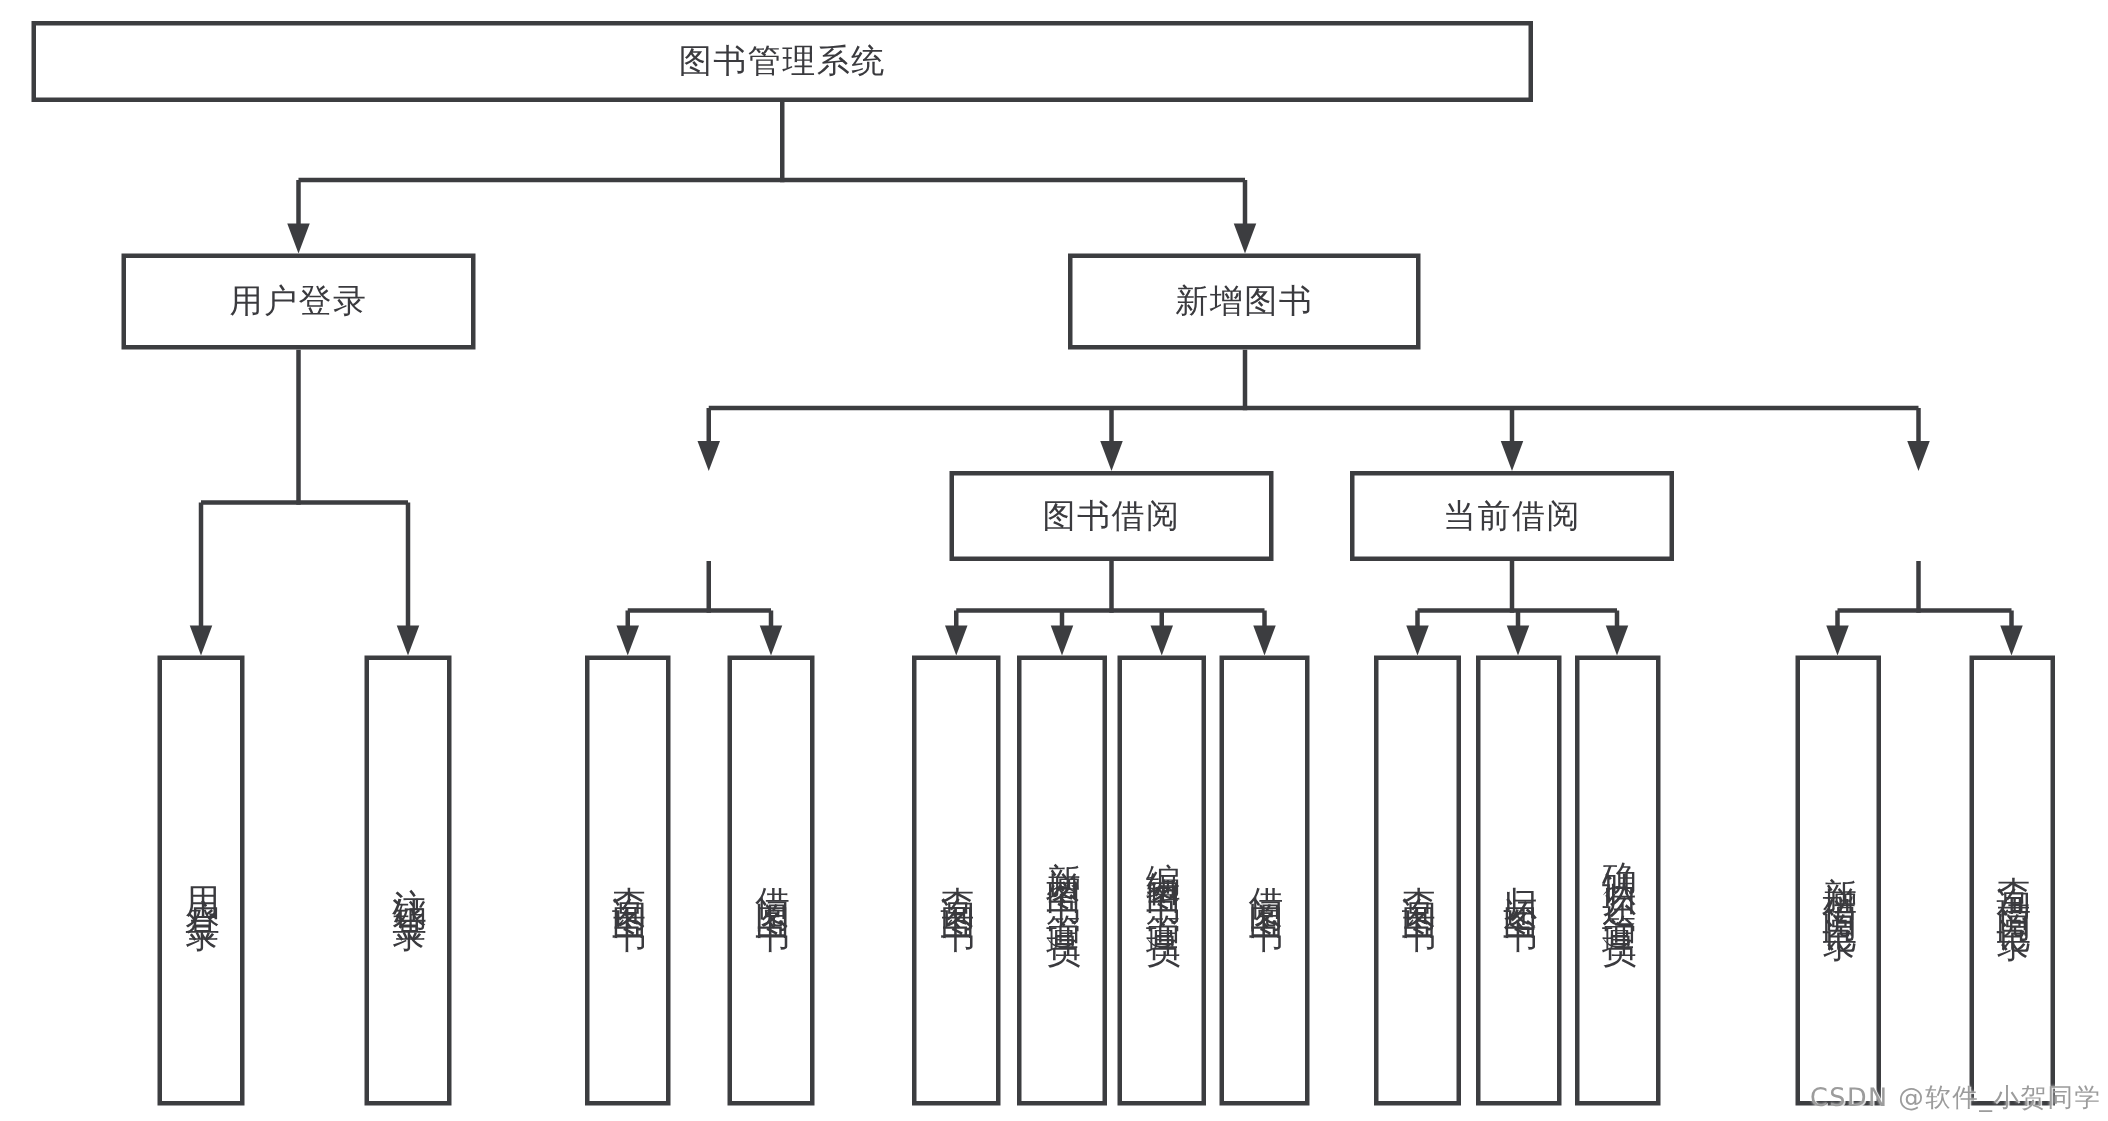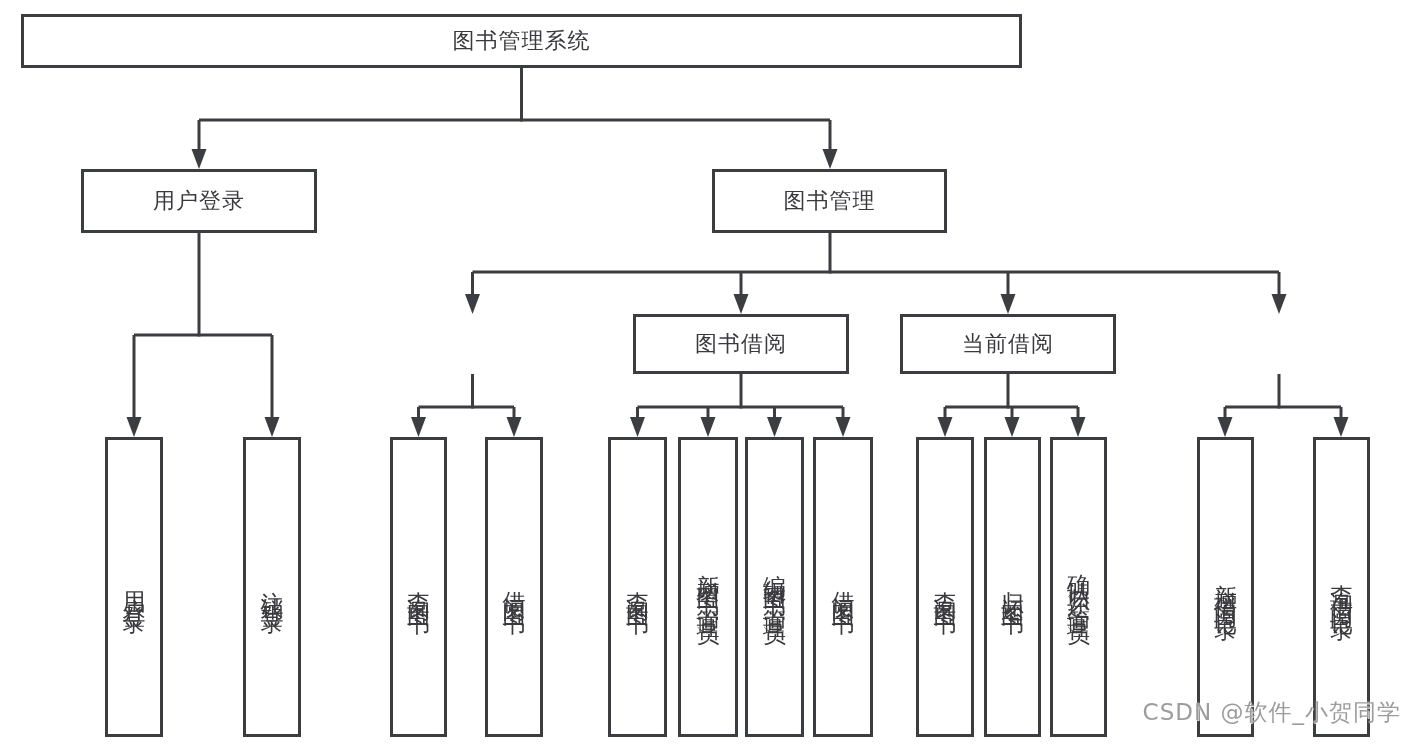--- a/index.html
+++ b/index.html
@@ -10,22 +10,22 @@
   .connectors path{stroke:var(--line,#3c3d40);stroke-width:3;fill:none;}
   .connectors polygon{fill:var(--line,#3c3d40);stroke:none;}
   .node{position:absolute;box-sizing:border-box;background:#fff;
         border:3px solid var(--line,#3c3d40);
         display:flex;align-items:center;justify-content:center;
         color:var(--text,#3a3a3e);}
   .node.h span{font-size:22px;letter-spacing:1px;white-space:nowrap;}
   .node.leaf{top:437px;height:300px;}
   .node.leaf .vtext{writing-mode:vertical-rl;text-orientation:upright;
         font-size:23px;line-height:1;letter-spacing:7px;}
-  .watermark{position:absolute;right:4px;bottom:19px;z-index:5;
-        color:var(--watermark,#9c9c9c);font-size:23px;letter-spacing:1px;
+  .watermark{position:absolute;right:4px;bottom:4px;z-index:5;
+        color:var(--watermark,#9c9c9c);font-size:17px;letter-spacing:1px;
         text-shadow:0 0 2px #ffffff,1px 1px 0 rgba(255,255,255,.75);
         white-space:nowrap;margin-left:31px;}
 </style>
 </head>
 <body>
 
 <div class="stage">
 
   <svg class="connectors" width="1405" height="747" viewBox="0 0 1405 747">
 
@@ -90,21 +90,21 @@
   </svg>
 
   <div class="node h" style="left:21px;top:14px;width:1001px;height:54px">
     <span>图书管理系统</span>
   </div>
 
   <div class="node h" style="left:81px;top:169px;width:236px;height:64px">
     <span>用户登录</span>
   </div>
   <div class="node h" style="left:712px;top:169px;width:235px;height:64px">
-    <span>图书管理</span>
+    <span>新增图书</span>
   </div>
 
   <div class="node h" style="left:900px;top:314px;width:216px;height:60px">
     <span>当前借阅</span>
   </div>
   <div class="node h" style="left:633px;top:314px;width:216px;height:60px">
     <span>图书借阅</span>
   </div>
 
   <div class="node leaf" style="left:105px;width:58px">

